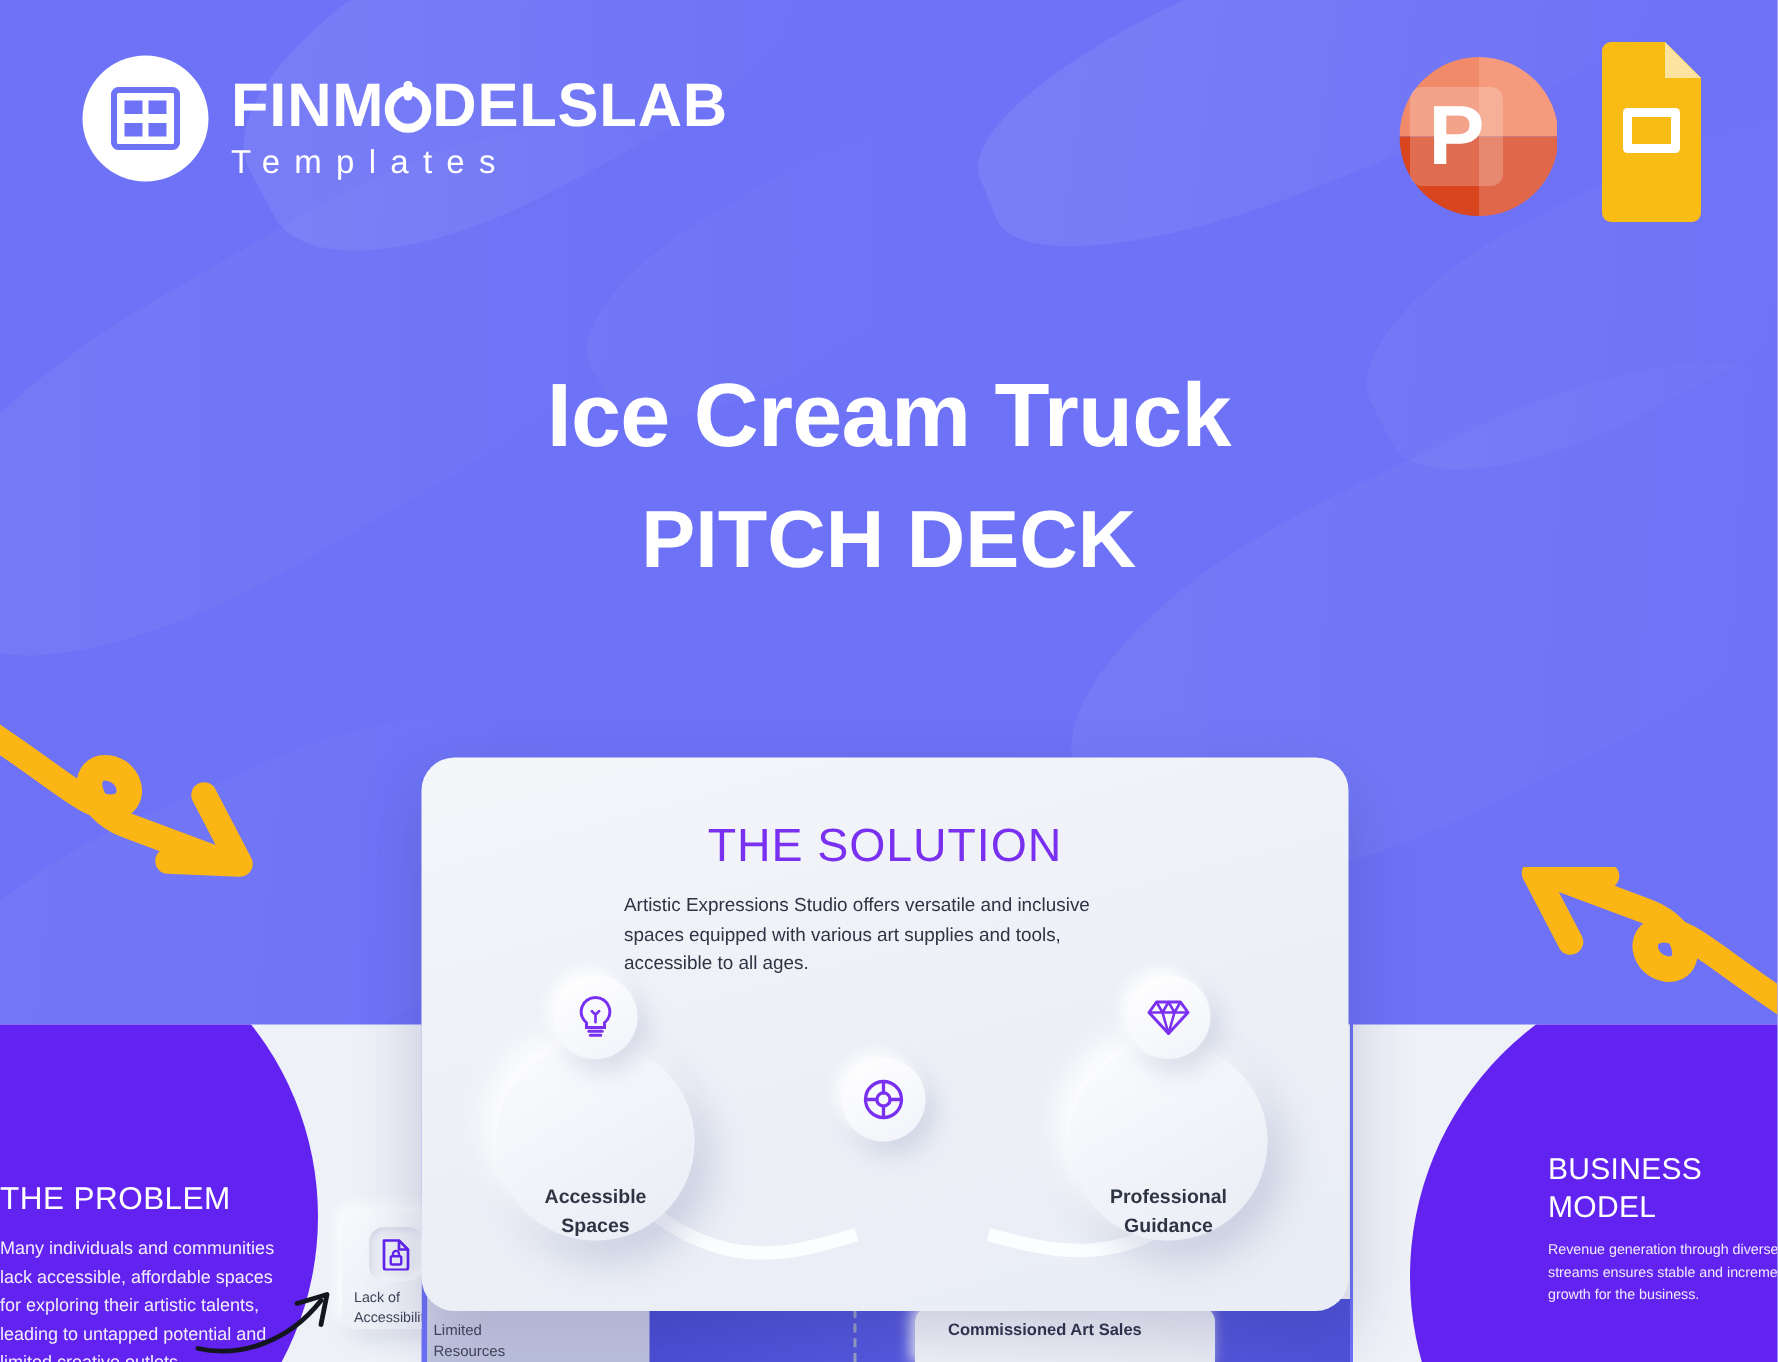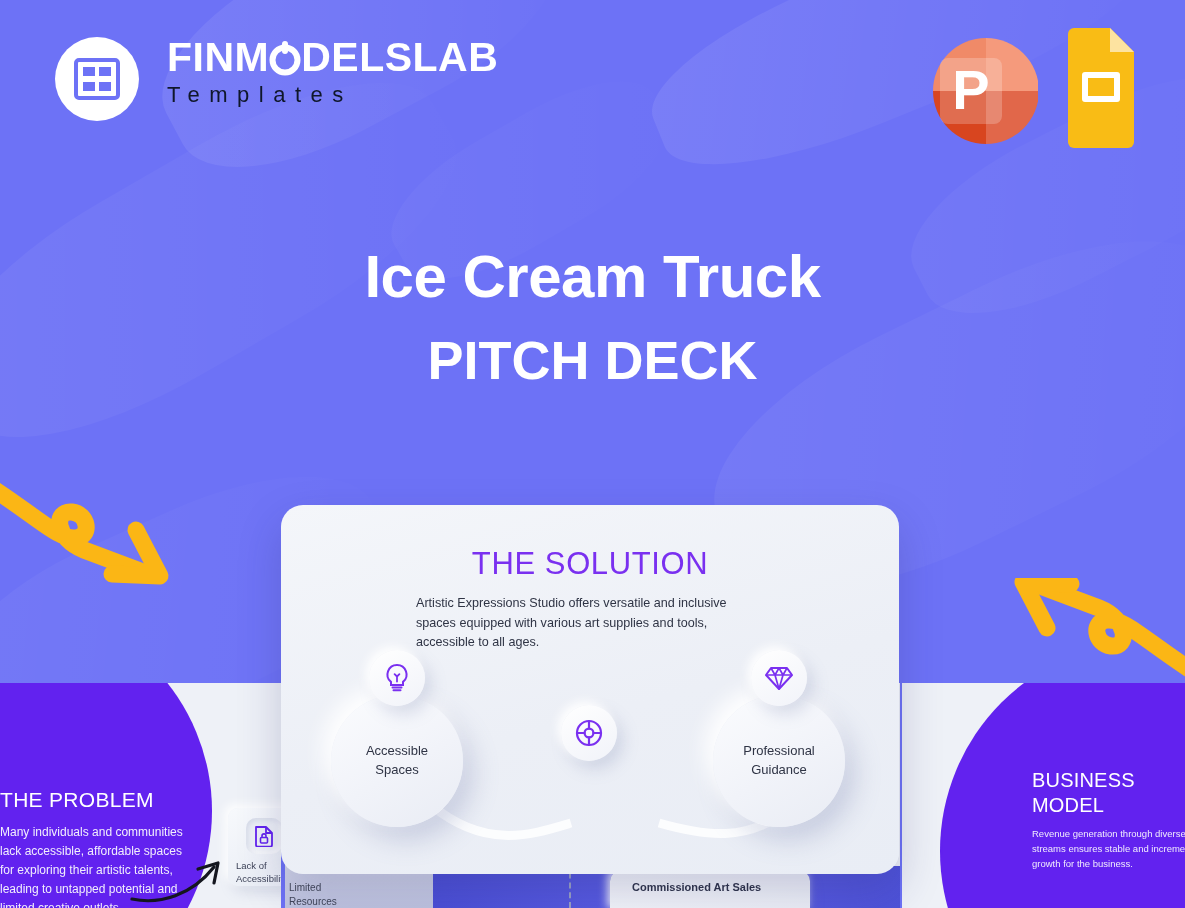--- a/index.html
+++ b/index.html
@@ -32,22 +32,22 @@
   .brush.b4 { left: 700px;  top: 300px;  width: 560px; height: 230px; transform: rotate(-26deg); opacity: .65; }
   .brush.b5 { left: -60px;  top: 520px;  width: 460px; height: 190px; transform: rotate(-24deg); opacity: .55; }
   .brush.b6 { left: 380px;  top: 120px;  width: 300px; height: 120px; transform: rotate(-30deg); opacity: .4; }
   .brush.b7 { left: 900px;  top: 120px;  width: 380px; height: 150px; transform: rotate(-27deg); opacity: .5; }
 
   
   #header-logo {
     position: absolute;
     left: 55px; top: 37px;
     display: flex;
-    align-items: flex-start;
-    gap: 28px;
+    align-items: flex-end;
+    gap: 15px;
   }
   .logo-circle {
     width: 84px; height: 84px;
     border-radius: 50%;
     background: #ffffff;
     display: flex;
     align-items: center;
     justify-content: center;
     flex: none;
   }
@@ -59,21 +59,21 @@
     color: #ffffff;
     line-height: 1.02;
     white-space: nowrap;
     display: flex;
     align-items: center;
   }
   .logo-sub {
     font-size: 22px;
     font-weight: 400;
     letter-spacing: 9.5px;
-    color: #0f172a;
+    color: #ffffff;
     margin-top: 3px;
     white-space: nowrap;
   }
 
   
   #format-icons {
     position: absolute;
     right: 45px; top: 28px;
     display: flex;
     align-items: center;
@@ -325,23 +325,24 @@
 
   .connector { position: absolute; left: 0; top: 0; }
 
   .feature {
     position: absolute;
     width: 132px; height: 132px;
     border-radius: 50%;
     background: linear-gradient(150deg, #fbfcfe 0%, #f1f3f9 55%, #e9ecf4 100%);
     box-shadow: -9px -9px 20px rgba(255,255,255,.95), 10px 13px 26px rgba(120,130,175,.30);
     display: flex;
-    align-items: center;
+    align-items: flex-end;
     justify-content: center;
     text-align: center;
+    font-weight: bold;
   }
   .feature-label {
     font-size: 13px;
     line-height: 1.45;
     color: #2f3445;
     white-space: pre-line;
   }
   .feature-a { left: 50px;  top: 190px; }
   .feature-b { left: 242px; top: 245px; }
   .feature-c { left: 432px; top: 190px; }

